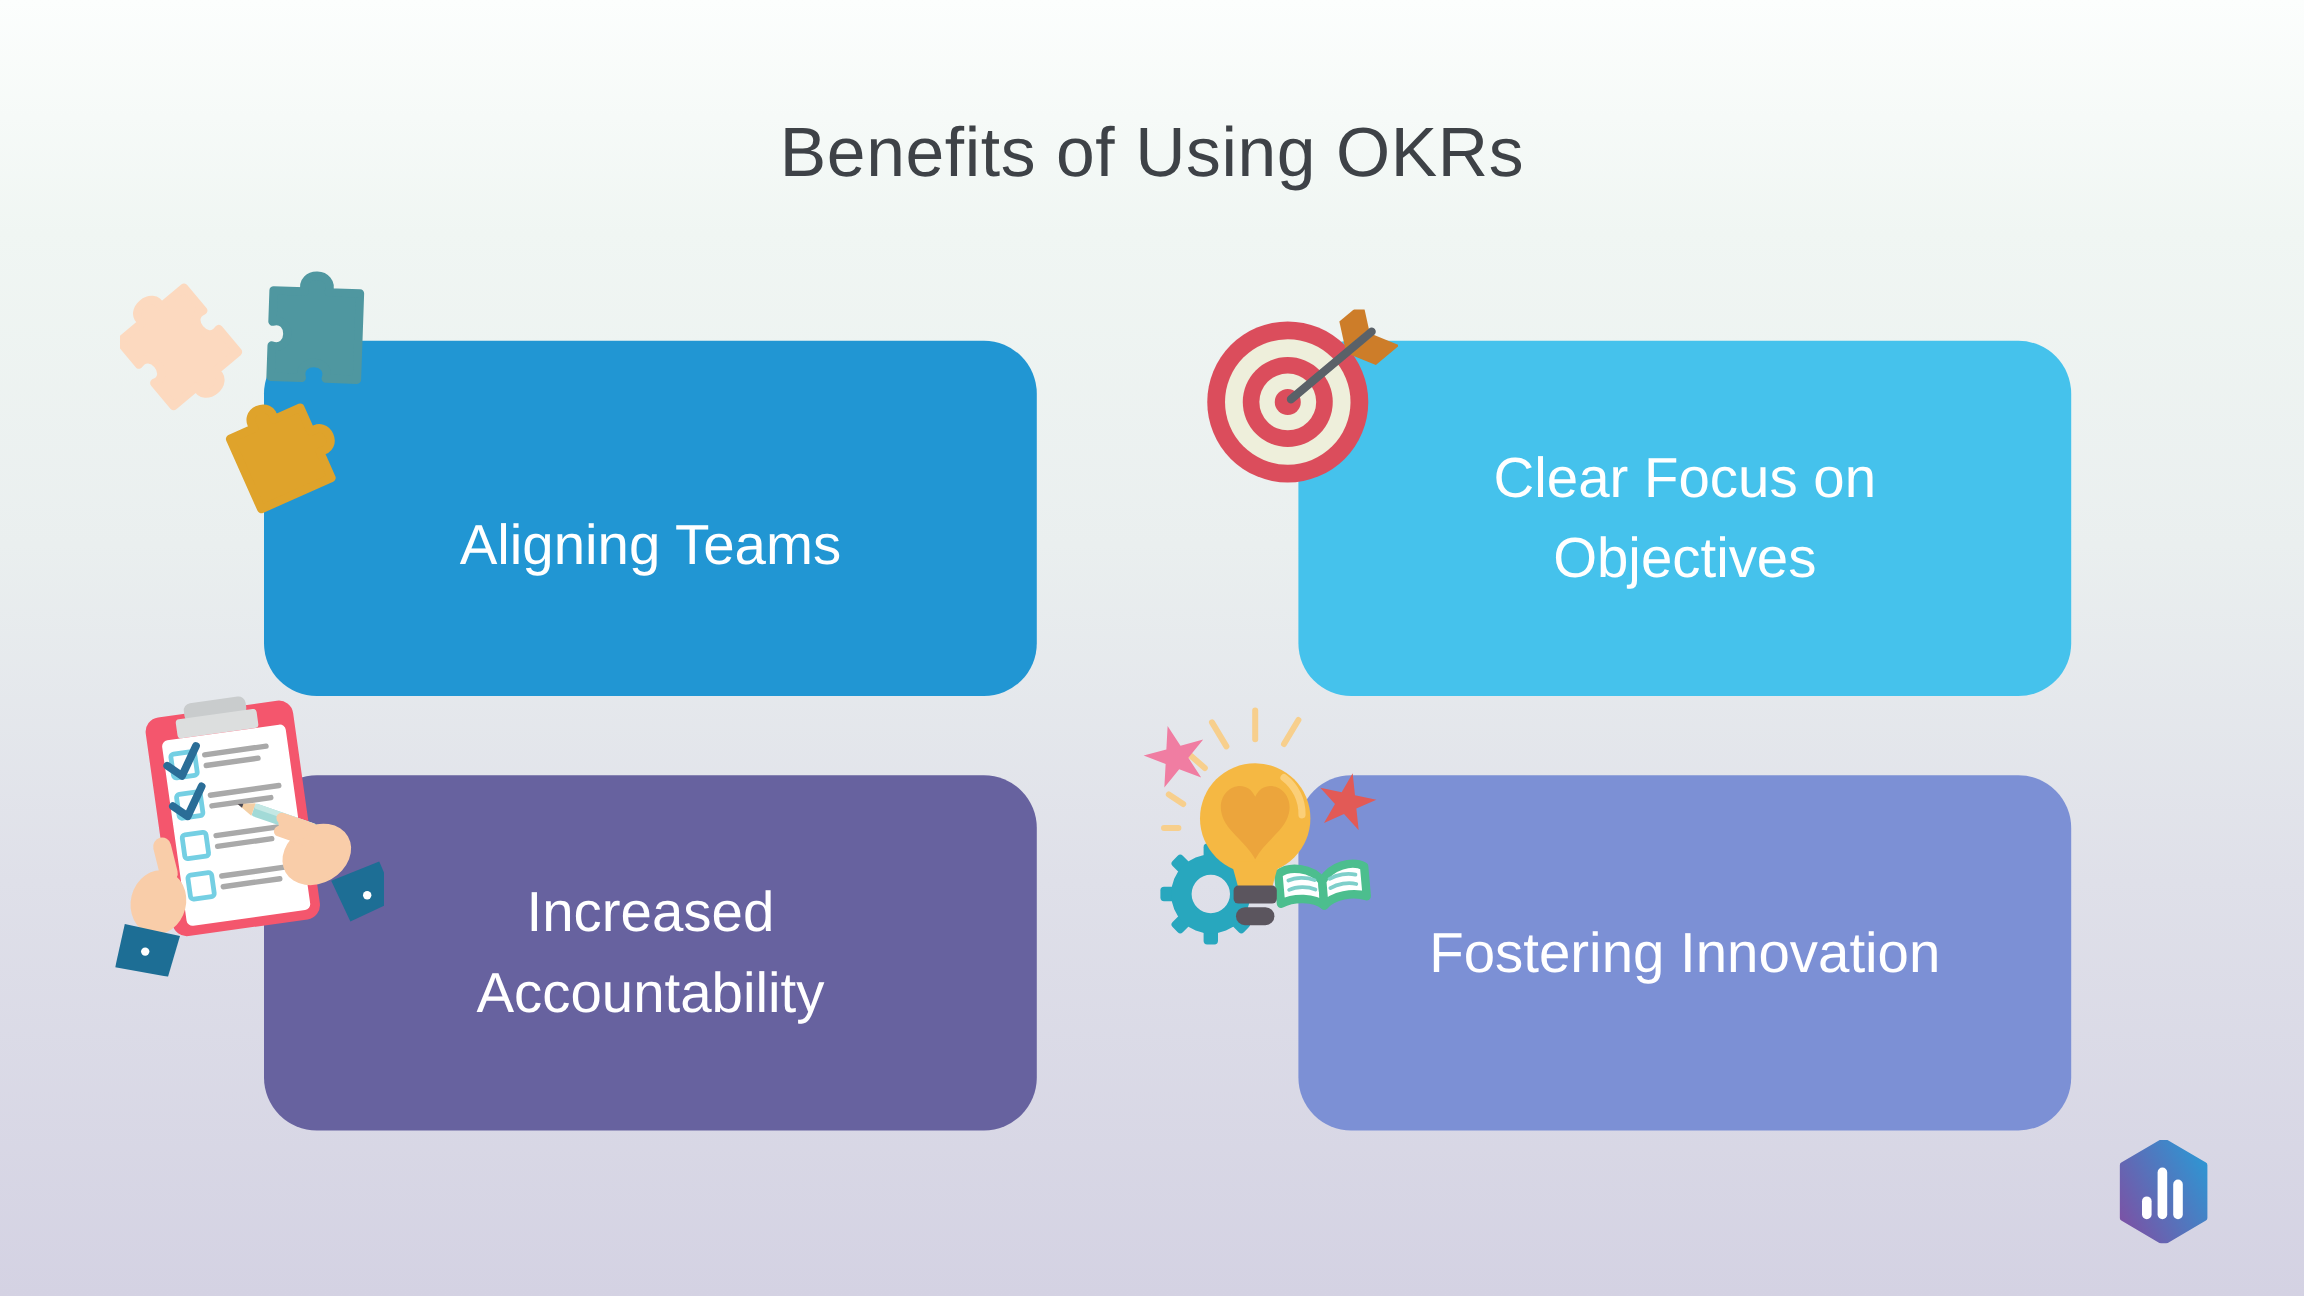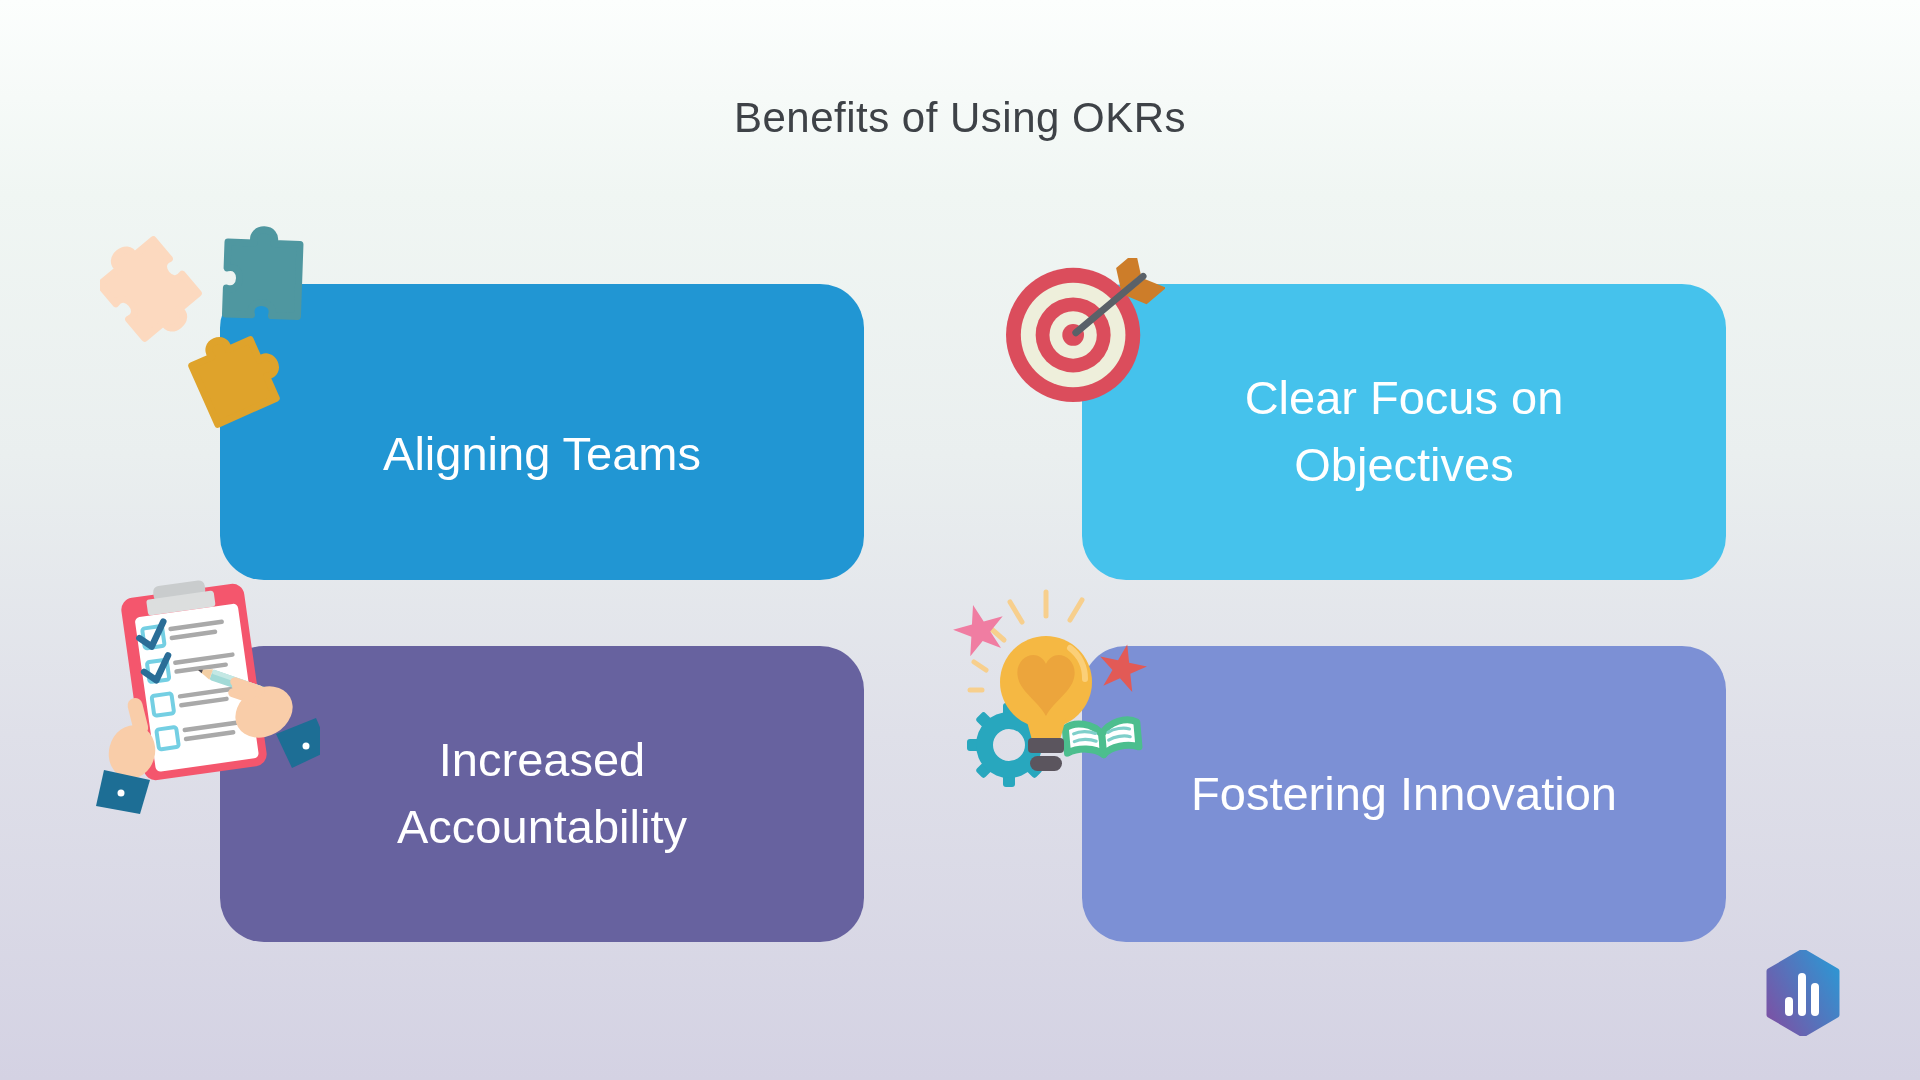--- a/index.html
+++ b/index.html
@@ -3,21 +3,21 @@
 <meta charset="utf-8">
 <style>
   html,body{margin:0;padding:0;}
   body{font-family:"Liberation Sans", sans-serif;}
   .stage{
     position:relative;width:1920px;height:1080px;overflow:hidden;
     background:linear-gradient(180deg,#FCFEFD 0%,#F0F6F3 18%,#EAEFEF 42%,#DFE0E9 68%,#D4D2E3 100%);
   }
   .page-title{
     position:absolute;left:0;top:94px;width:100%;
-    text-align:center;font-size:42px;font-weight:500;color:#3E4247;letter-spacing:.5px;
+    text-align:center;font-size:58px;font-weight:500;color:#3E4247;letter-spacing:.5px;
   }
   .card{
     position:absolute;width:644px;height:296px;border-radius:44px;
     display:flex;align-items:center;justify-content:center;
   }
   .card-label{
     width:500px;text-align:center;color:#FFFFFF;
     font-size:47px;line-height:1.42;font-weight:400;
   }
   .card1{left:220px;top:284px;}

